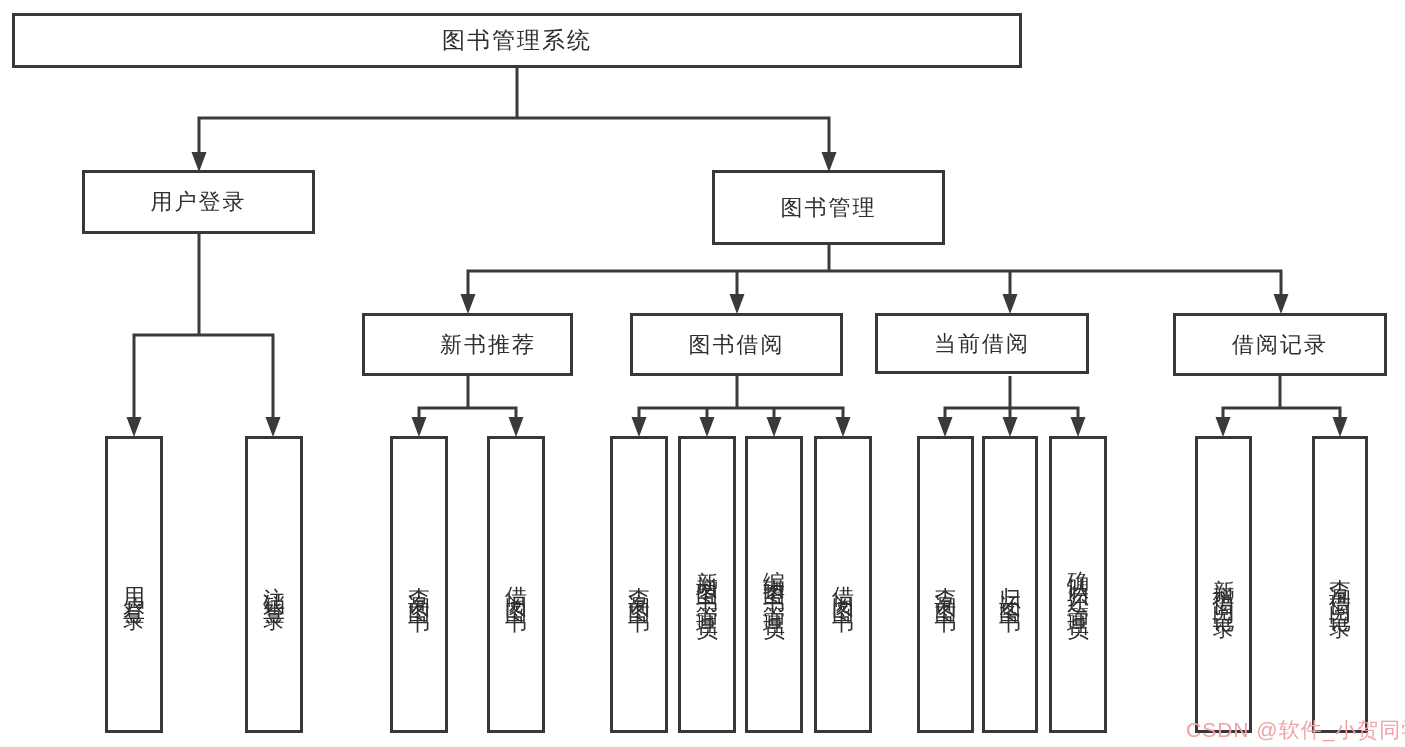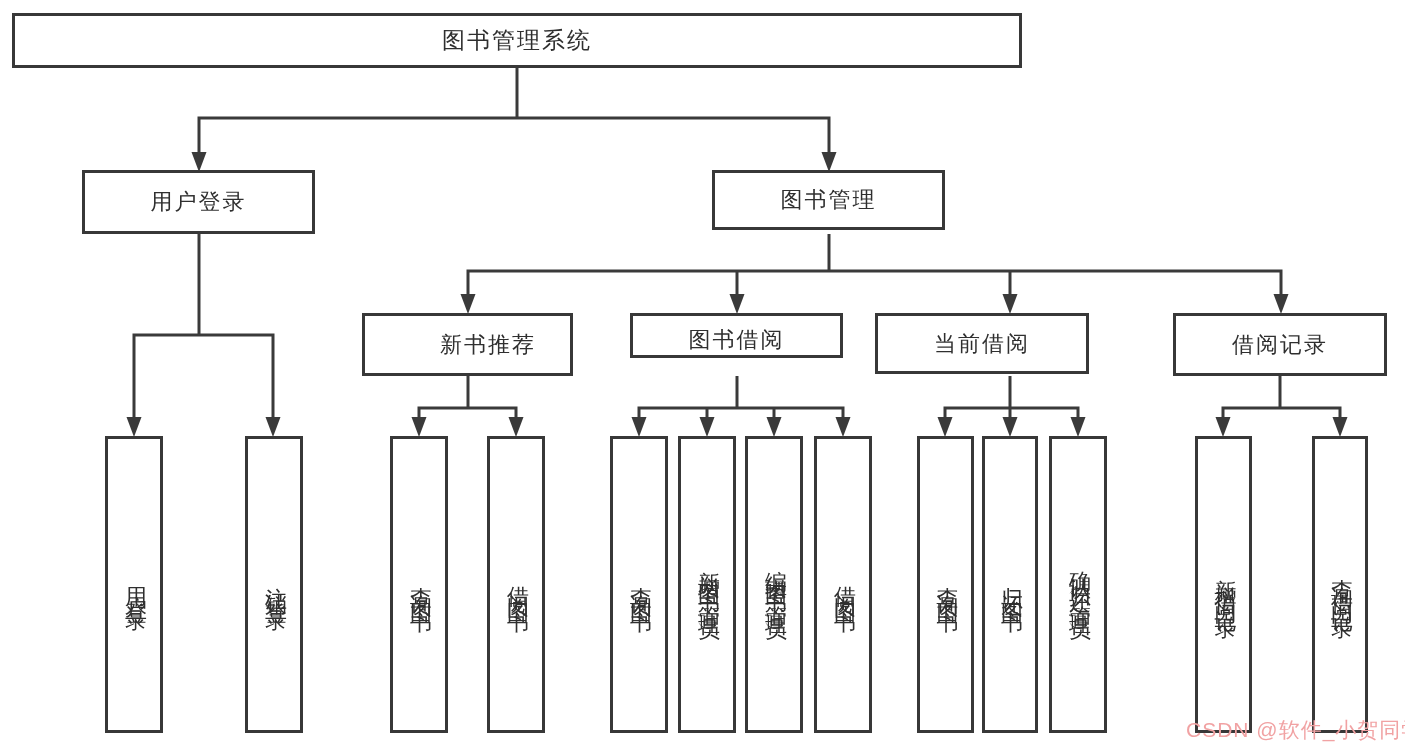--- a/index.html
+++ b/index.html
@@ -23,21 +23,20 @@
   .c-arrow  { fill: #3a3a3a; stroke: none; }
 
   .node {
     position: absolute;
     background: #ffffff;
     border: 3px solid #383838;
     display: flex;
     align-items: center;
     justify-content: center;
     color: #2f2f2f;
-    font-family: Liberation Mono, monospace;
   }
 
   
   .node.hbox span {
     font-size: 22px;
     letter-spacing: 2px;
     white-space: nowrap;
   }
   .node.root-box span { font-size: 23px; }
 
@@ -48,24 +47,24 @@
     font-size: 22px;
     letter-spacing: 8px;
     line-height: 1;
     white-space: nowrap;
   }
   .node.vbox.long span { letter-spacing: 7px; }
 
   
   .n-root        { left: 12px;   top: 13px;  width: 1010px; height: 55px; }
   .n-user-login  { left: 82px;   top: 170px; width: 233px;  height: 64px; }
-  .n-book-mgmt   { left: 712px;  top: 170px; width: 233px;  height: 60px; }
+  .n-book-mgmt   { left: 712px;  top: 170px; width: 233px;  height: 75px; }
 
   .n-new-book    { left: 362px;  top: 313px; width: 211px;  height: 63px; padding-left: 41px; }
-  .n-borrowing   { left: 630px;  top: 313px; width: 213px;  height: 45px; align-items: flex-end; }
+  .n-borrowing   { left: 630px;  top: 313px; width: 213px;  height: 63px; }
   .n-current     { left: 875px;  top: 313px; width: 214px;  height: 61px; }
   .n-records     { left: 1173px; top: 313px; width: 214px;  height: 63px; }
 
   .leaf          { top: 436px; height: 297px; width: 58px; }
   .n-login       { left: 105px;  }
   .n-logout      { left: 245px;  }
   .n-nb-query    { left: 390px;  }
   .n-nb-borrow   { left: 487px;  }
   .n-bb-query    { left: 610px;  }
   .n-bb-add      { left: 678px;  }

